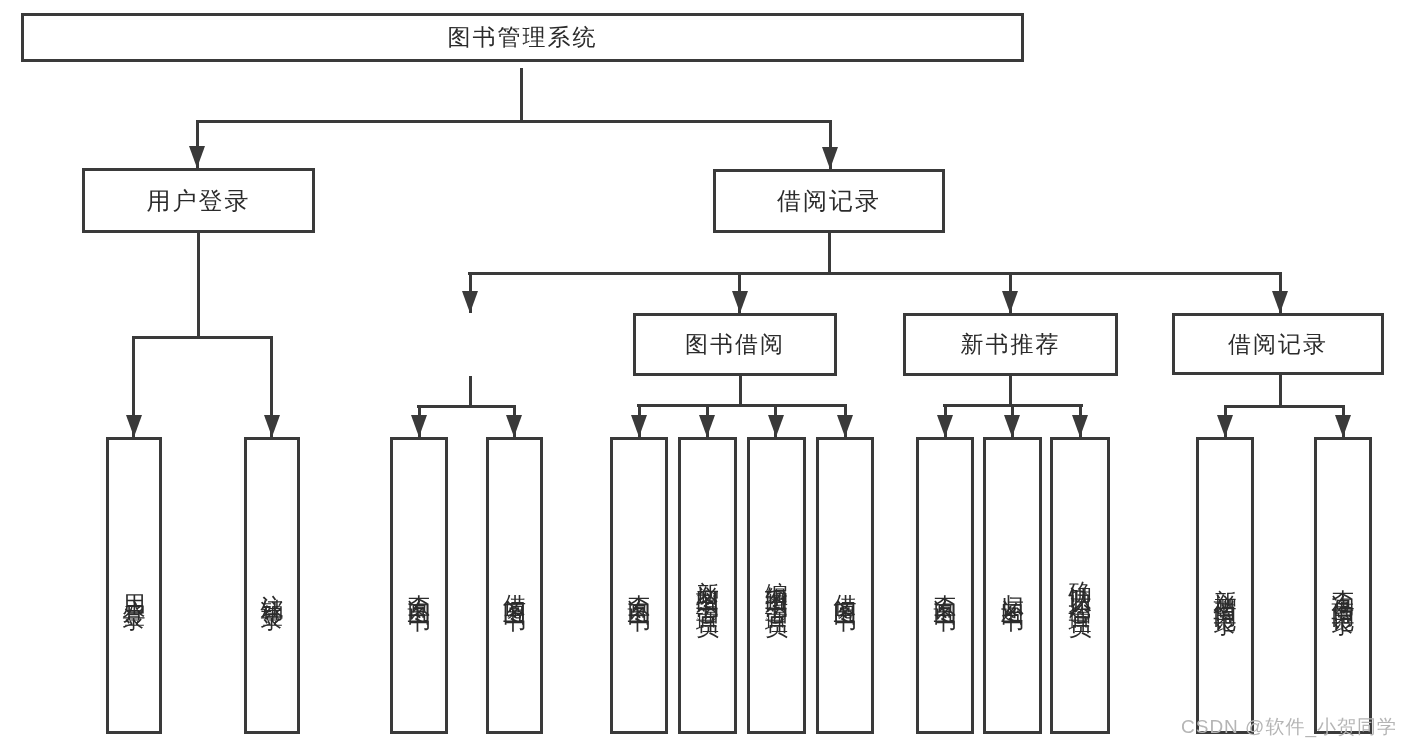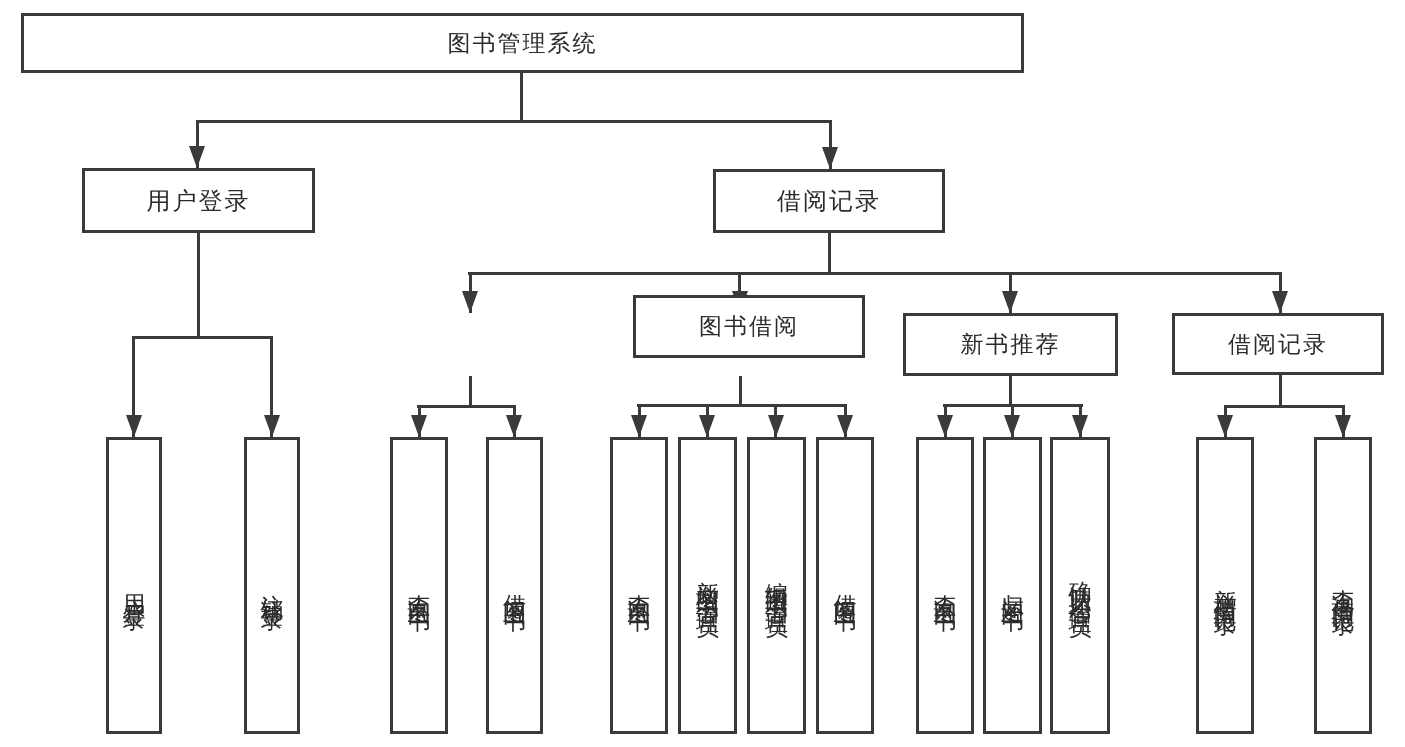--- a/index.html
+++ b/index.html
@@ -141,32 +141,32 @@
 
   <div>
     <div class="vline" style="left:1279px;top:375px;height:33px"></div>
     <div class="hline" style="left:1224px;top:405px;width:121px"></div>
     <div class="vline" style="left:1224px;top:405px;height:32px"></div>
     <div class="arrow" style="left:1217px;top:415px"></div>
     <div class="vline" style="left:1342px;top:405px;height:32px"></div>
     <div class="arrow" style="left:1335px;top:415px"></div>
   </div>
 
-  <div class="node" style="left:21px;top:13px;width:1003px;height:60px">
+  <div class="node" style="left:21px;top:13px;width:1003px;height:49px">
     <span>图书管理系统</span>
   </div>
 
   <div class="node" style="left:82px;top:168px;width:233px;height:65px;font-size:24px">
     <span>用户登录</span>
   </div>
   <div class="node" style="left:713px;top:169px;width:232px;height:64px;font-size:24px">
     <span>借阅记录</span>
   </div>
 
-  <div class="node" style="left:633px;top:295px;width:232px;height:63px">
+  <div class="node" style="left:633px;top:313px;width:204px;height:63px">
     <span>图书借阅</span>
   </div>
   <div class="node" style="left:903px;top:313px;width:215px;height:63px">
     <span>新书推荐</span>
   </div>
   <div class="node" style="left:1172px;top:313px;width:212px;height:62px">
     <span>借阅记录</span>
   </div>
 
   <div class="leaf" style="left:106px;width:56px">
@@ -202,14 +202,15 @@
   <div class="leaf" style="left:1050px;width:60px">
     <span class="vtext">确认归还（管理员）</span>
   </div>
   <div class="leaf" style="left:1196px;width:58px">
     <span class="vtext">新增借阅记录</span>
   </div>
   <div class="leaf" style="left:1314px;width:58px">
     <span class="vtext">查询借阅记录</span>
   </div>
 
+  <div class="watermark">CSDN @软件_小贺同学</div>
 
 </div>
 
 </body></html>

